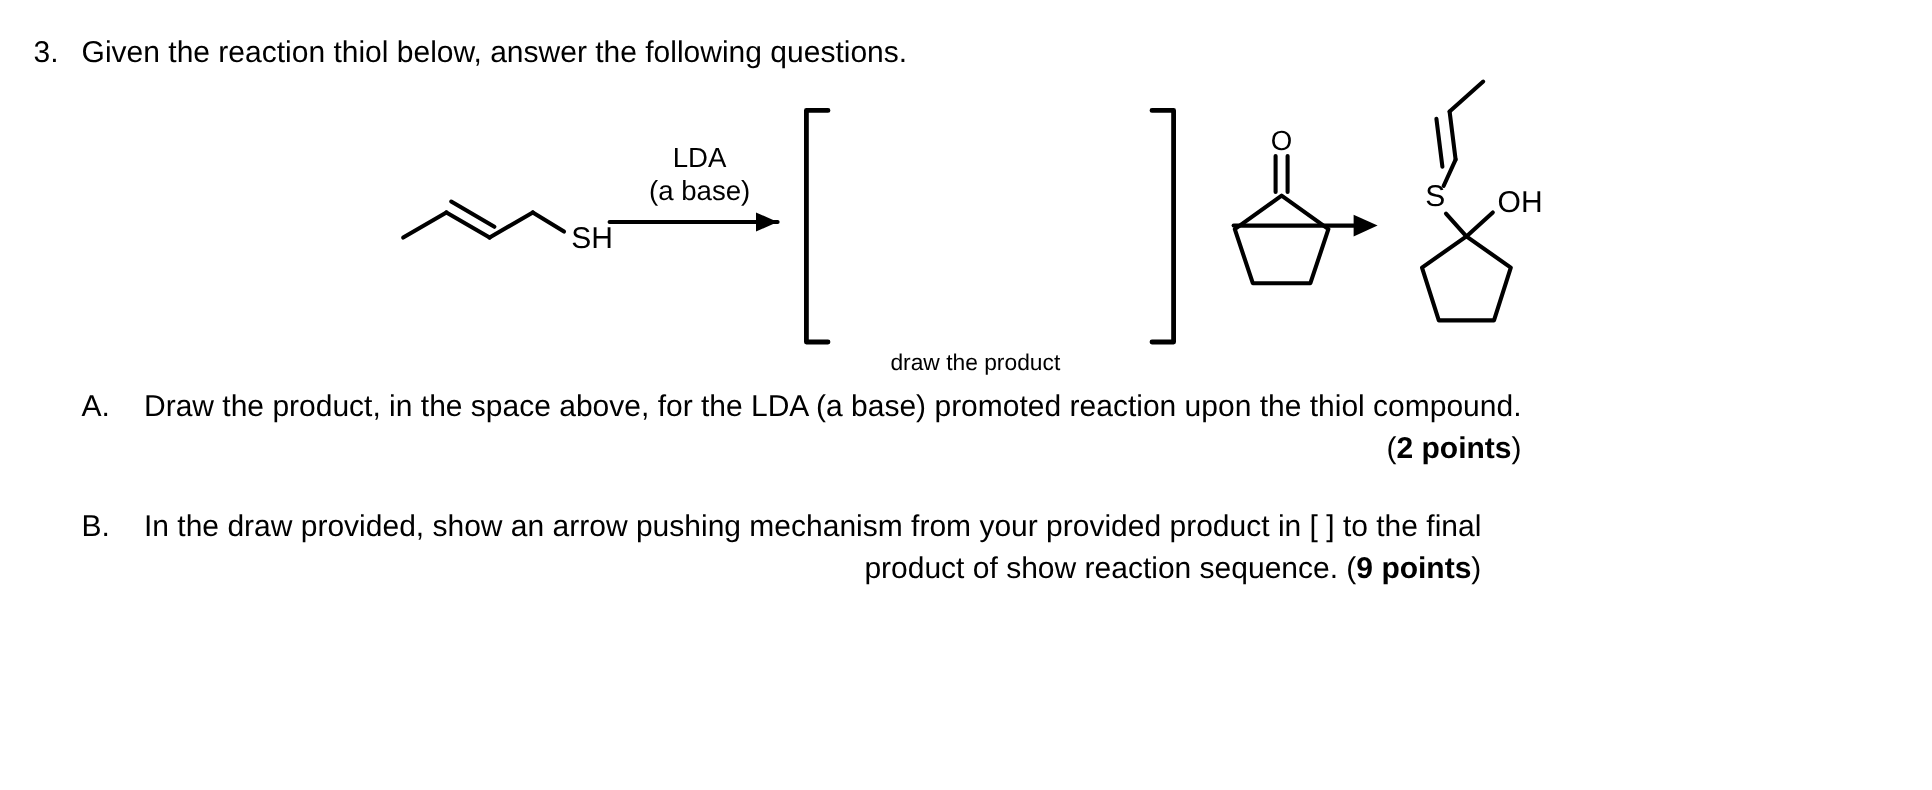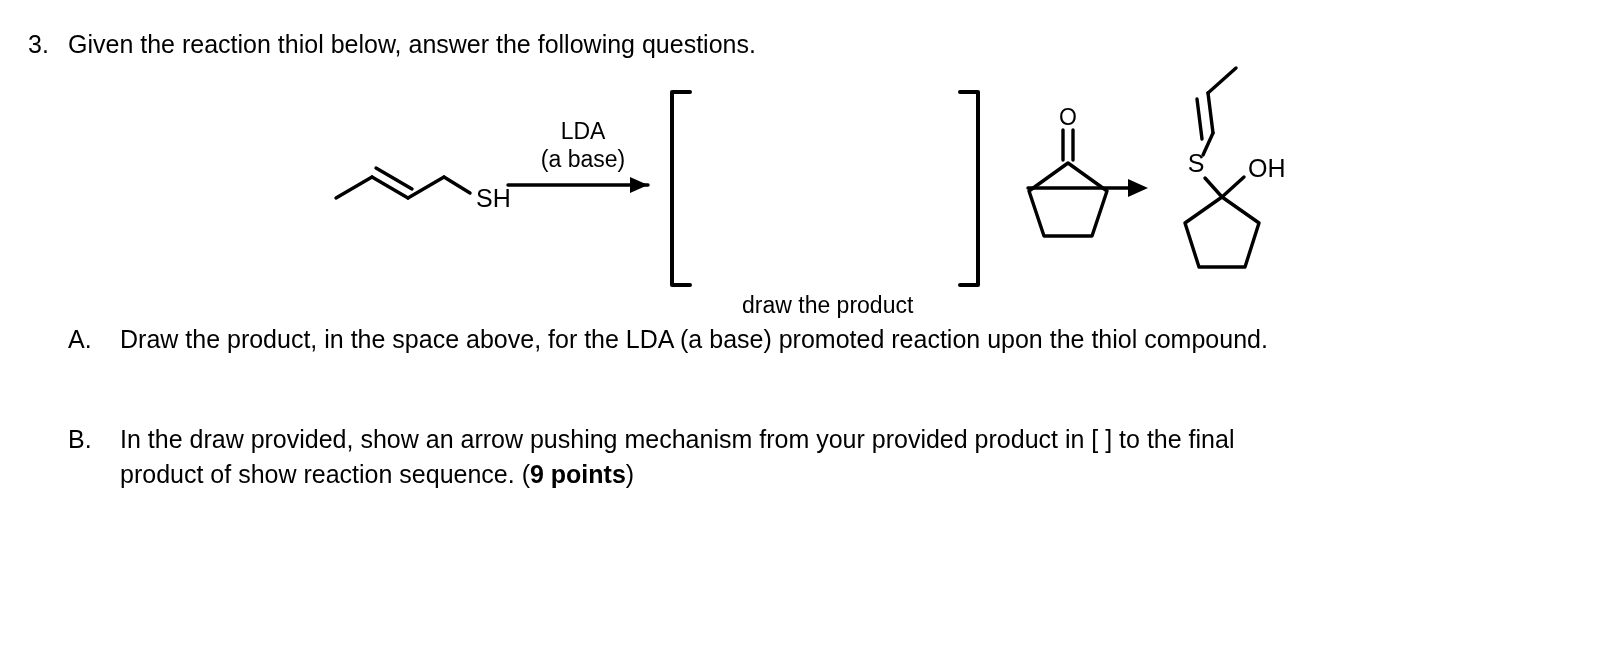--- a/index.html
+++ b/index.html
@@ -45,38 +45,39 @@
     height: 265px;
   }
   .scheme svg {
     display: block;
   }
 
   .caption-draw {
     position: absolute;
     left: 742px;
     top: 292px;
-    font-size: 23px;
+    font-size: 19px;
     white-space: pre;
   }
 
   
   .subq {
     position: absolute;
     display: flex;
     align-items: flex-start;
     font-size: 25px;
     line-height: 1.38;
   }
   .subq .letter {
     width: 52px;
     flex: 0 0 52px;
   }
   .subq .body {
     max-width: 1400px;
+    text-align: right;
   }
   .subq-a { left: 68px; top: 322px; }
   .subq-b { left: 68px; top: 422px; }
   .bold { font-weight: bold; }
   .ln { display: block; white-space: pre-wrap; }
 </style>
 </head>
 <body>
 
 <div class="page">
@@ -151,20 +152,21 @@
       </g>
     </svg>
   </div>
 
   <div class="caption-draw">draw the product</div>
 
   <div class="subq subq-a">
     <span class="letter">A.</span>
     <span class="body">
       <span class="ln">Draw the product, in the space above, for the LDA (a base) promoted reaction upon the thiol compound.</span>
+      <span class="ln"><span>(</span><span class="bold">2 points</span><span>)</span></span>
     </span>
   </div>
 
   <div class="subq subq-b">
     <span class="letter">B.</span>
     <span class="body">
       <span class="ln">In the draw provided, show an arrow pushing mechanism from your provided product in [ ] to the final</span>
       <span class="ln"><span>product of show reaction sequence. (</span><span class="bold">9 points</span><span>)</span></span>
     </span>
   </div>

